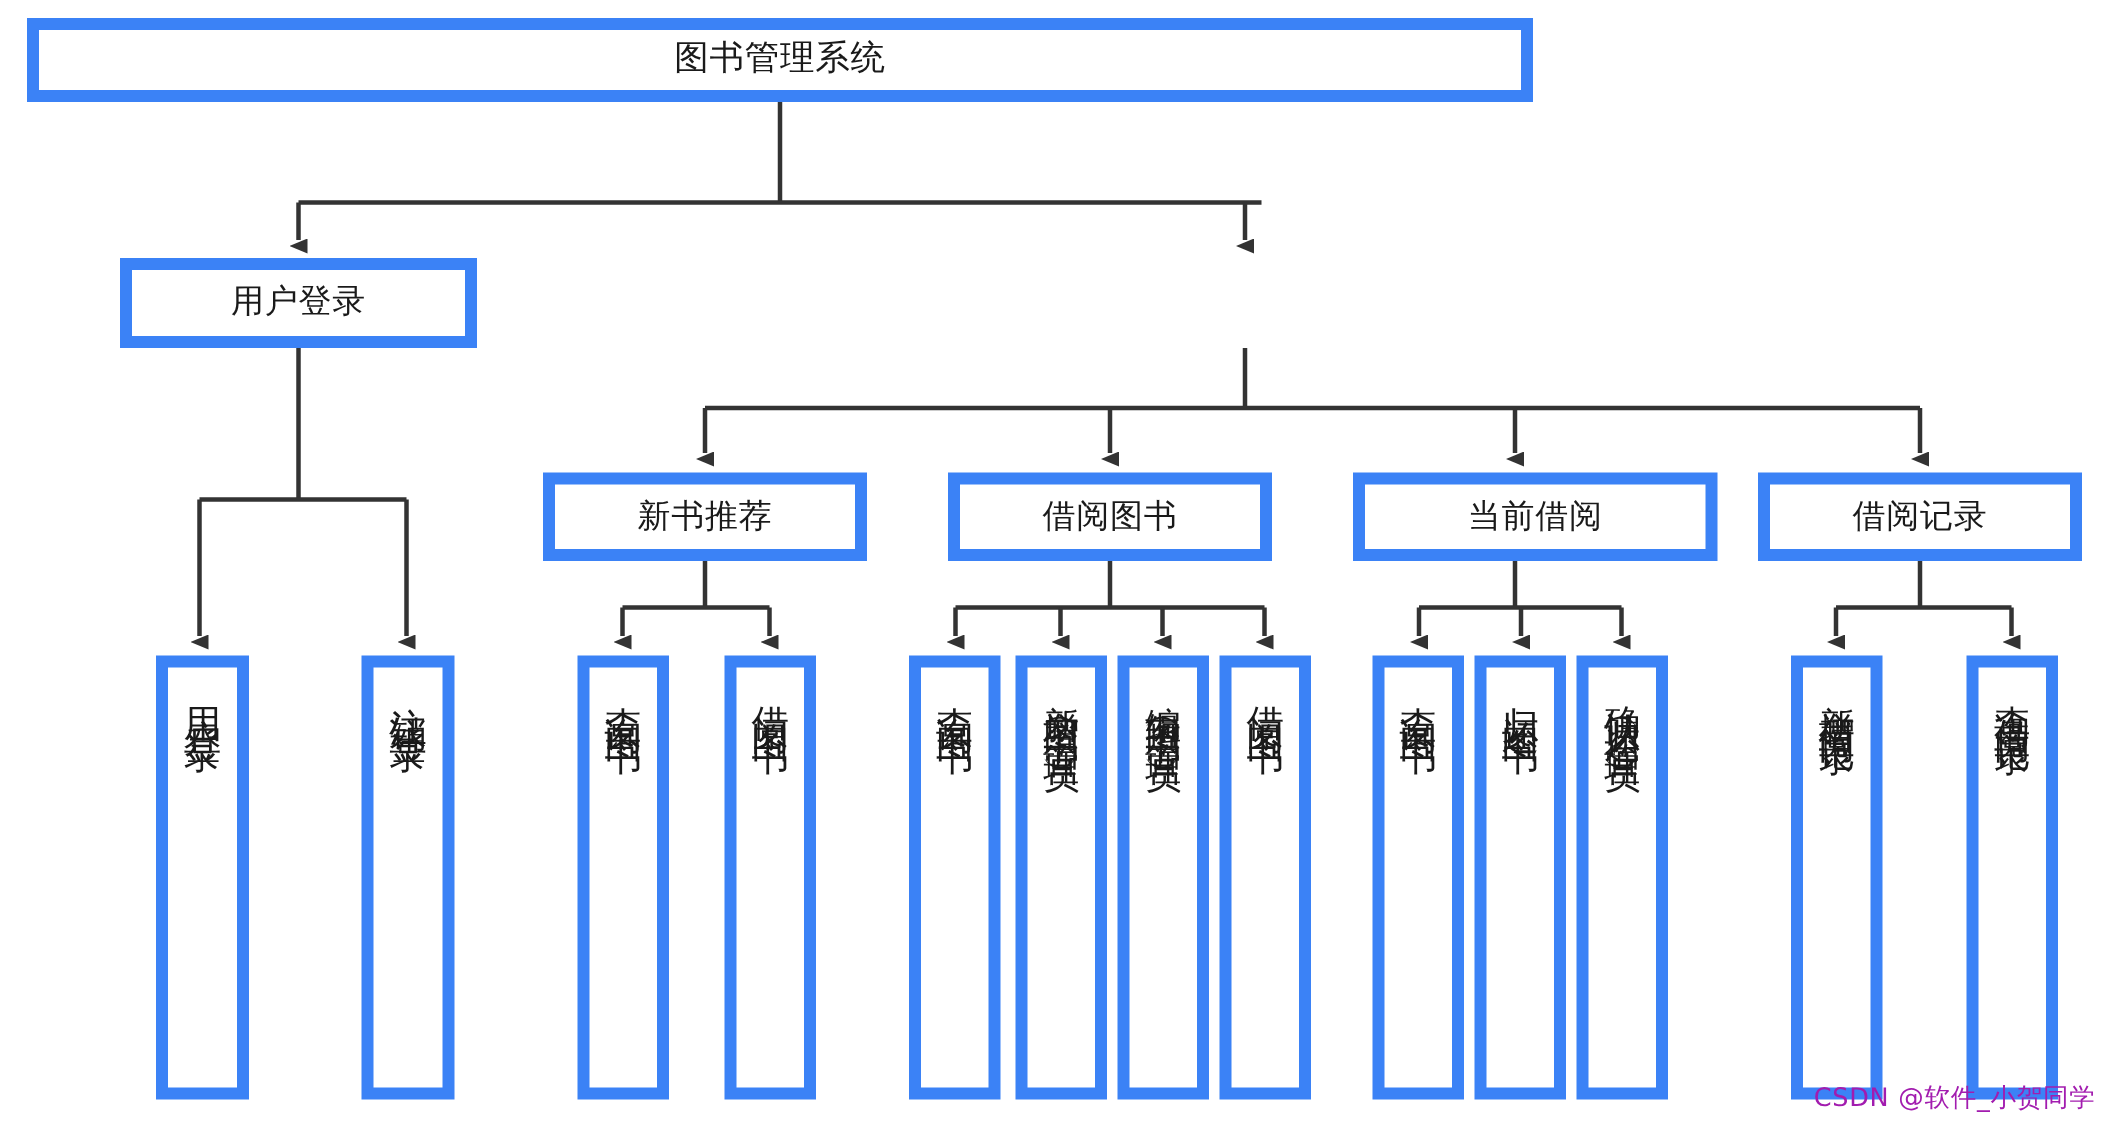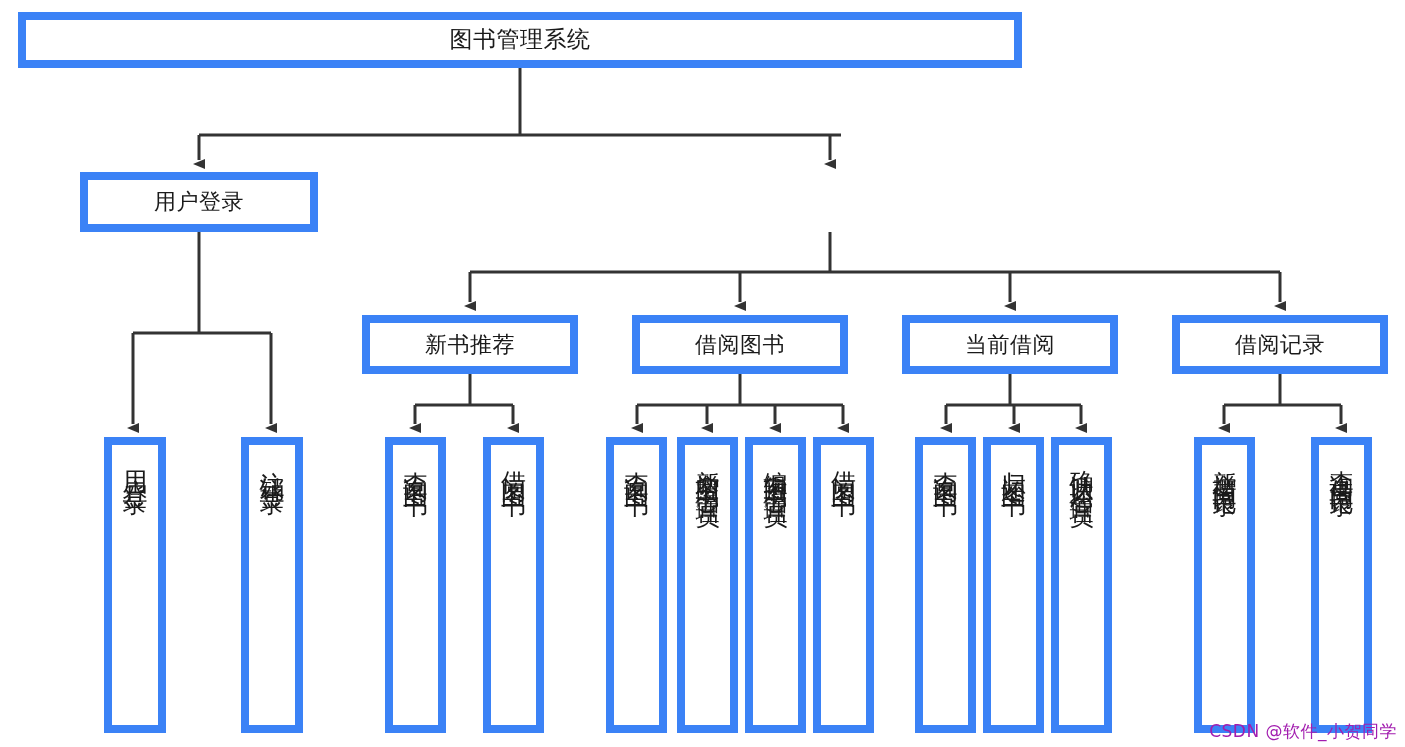--- a/index.html
+++ b/index.html
@@ -141,21 +141,21 @@
   <div class="node horiz" style="left:80px; top:172px; width:238px; height:60px;">
     <span class="label">用户登录</span>
   </div>
 
   <div class="node horiz" style="left:362px; top:315px; width:216px; height:59px;">
     <span class="label">新书推荐</span>
   </div>
   <div class="node horiz" style="left:632px; top:315px; width:216px; height:59px;">
     <span class="label">借阅图书</span>
   </div>
-  <div class="node horiz" style="left:902px; top:315px; width:216px; height:59px;">
+  <div class="node horiz" style="left:902px; top:315px; width:243px; height:59px;">
     <span class="label">当前借阅</span>
   </div>
   <div class="node horiz" style="left:1172px; top:315px; width:216px; height:59px;">
     <span class="label">借阅记录</span>
   </div>
 
   <div class="node vert" style="left:104px; top:437px; width:62px; height:296px;">
     <span class="label">用户登录</span>
   </div>
   <div class="node vert" style="left:241px; top:437px; width:62px; height:296px;">

